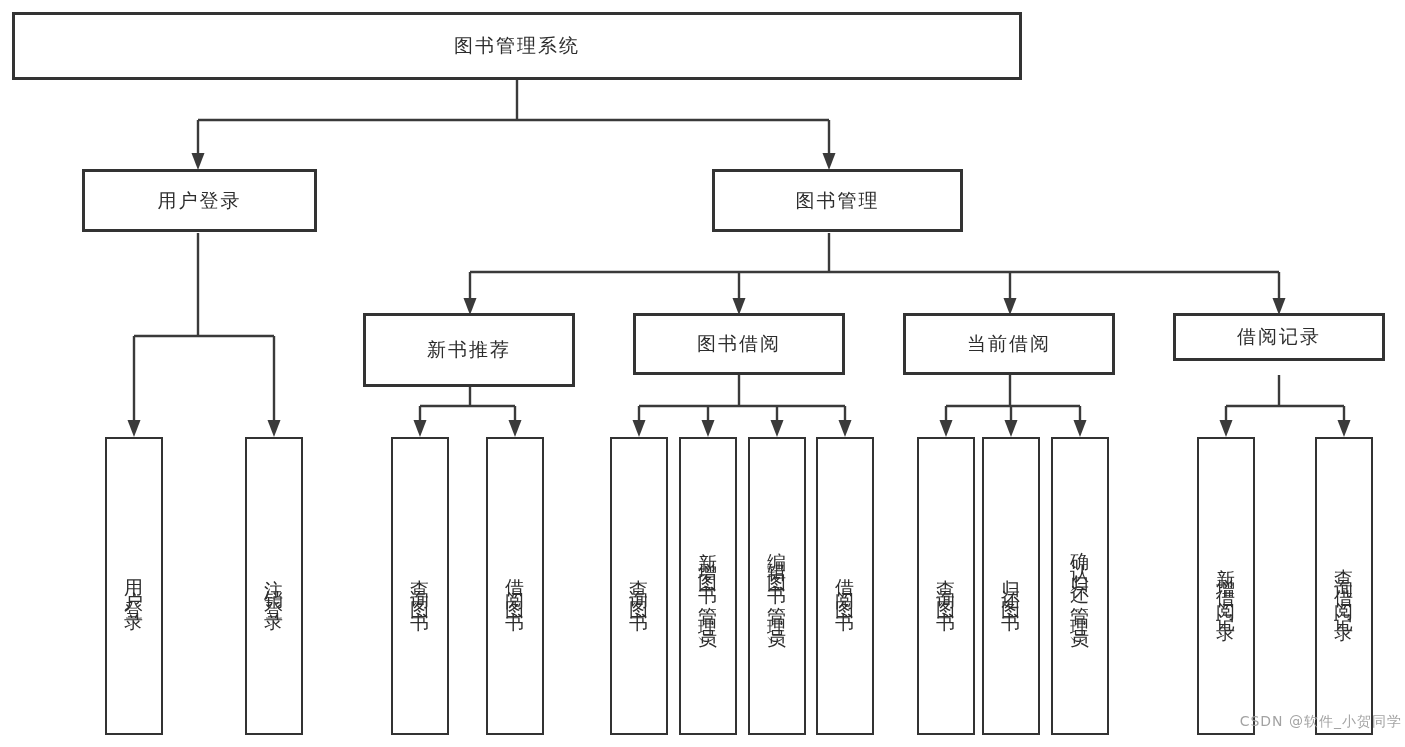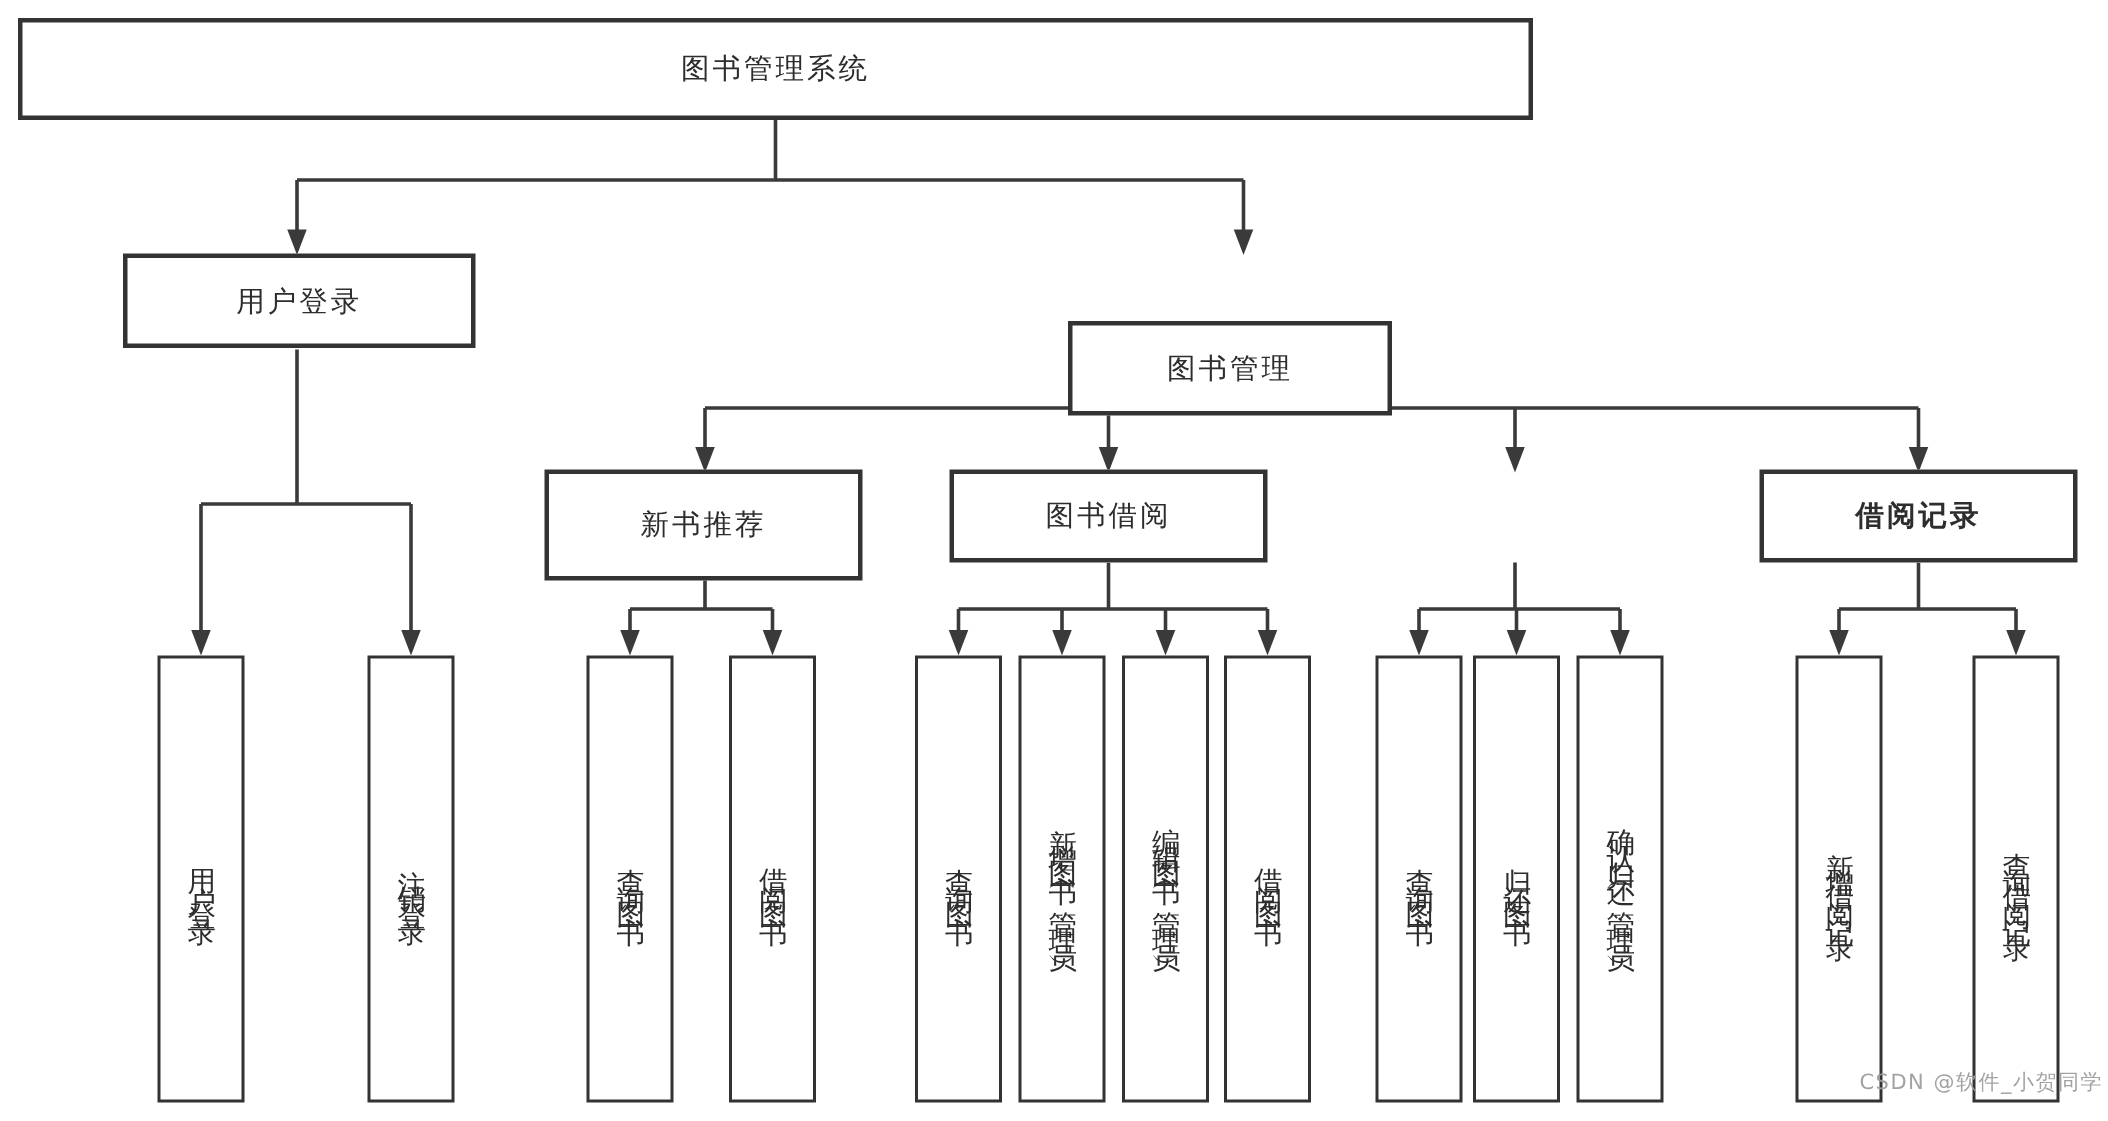--- a/index.html
+++ b/index.html
@@ -66,25 +66,26 @@
       <polygon points="1011,437 1004.5,420 1017.5,420"></polygon>
       <polygon points="1080,437 1073.5,420 1086.5,420"></polygon>
       <polygon points="1226,437 1219.5,420 1232.5,420"></polygon>
       <polygon points="1344,437 1337.5,420 1350.5,420"></polygon>
     </g>
   </svg>
 
   <div class="box" style="left:12px;top:12px;width:1010px;height:68px;">图书管理系统</div>
 
   <div class="box" style="left:82px;top:169px;width:235px;height:63px;">用户登录</div>
-  <div class="box" style="left:712px;top:169px;width:216px;height:63px;margin-top:45px;">图书管理</div>
+  <div class="box" style="left:712px;top:169px;width:251px;height:63px;">图书管理</div>
 
   <div class="box" style="left:363px;top:313px;width:212px;height:74px;">新书推荐</div>
   <div class="box" style="left:633px;top:313px;width:212px;height:62px;text-align:center;">图书借阅</div>
-  <div class="box" style="left:1173px;top:313px;width:212px;height:62px;font-weight:bold;">借阅记录</div>
+  <div class="box" style="left:903px;top:313px;width:212px;height:62px;">当前借阅</div>
+  <div class="box" style="left:1173px;top:313px;width:212px;height:48px;">借阅记录</div>
 
   <div class="box leaf" style="left:105px;top:437px;width:58px;height:298px;">用户登录</div>
   <div class="box leaf" style="left:245px;top:437px;width:58px;height:298px;">注销登录</div>
 
   <div class="box leaf" style="left:391px;top:437px;width:58px;height:298px;">查询图书</div>
   <div class="box leaf" style="left:486px;top:437px;width:58px;height:298px;">借阅图书</div>
 
   <div class="box leaf" style="left:610px;top:437px;width:58px;height:298px;">查询图书</div>
   <div class="box leaf" style="left:679px;top:437px;width:58px;height:298px;">新增图书（管理员）</div>
   <div class="box leaf" style="left:748px;top:437px;width:58px;height:298px;">编辑图书（管理员）</div>

